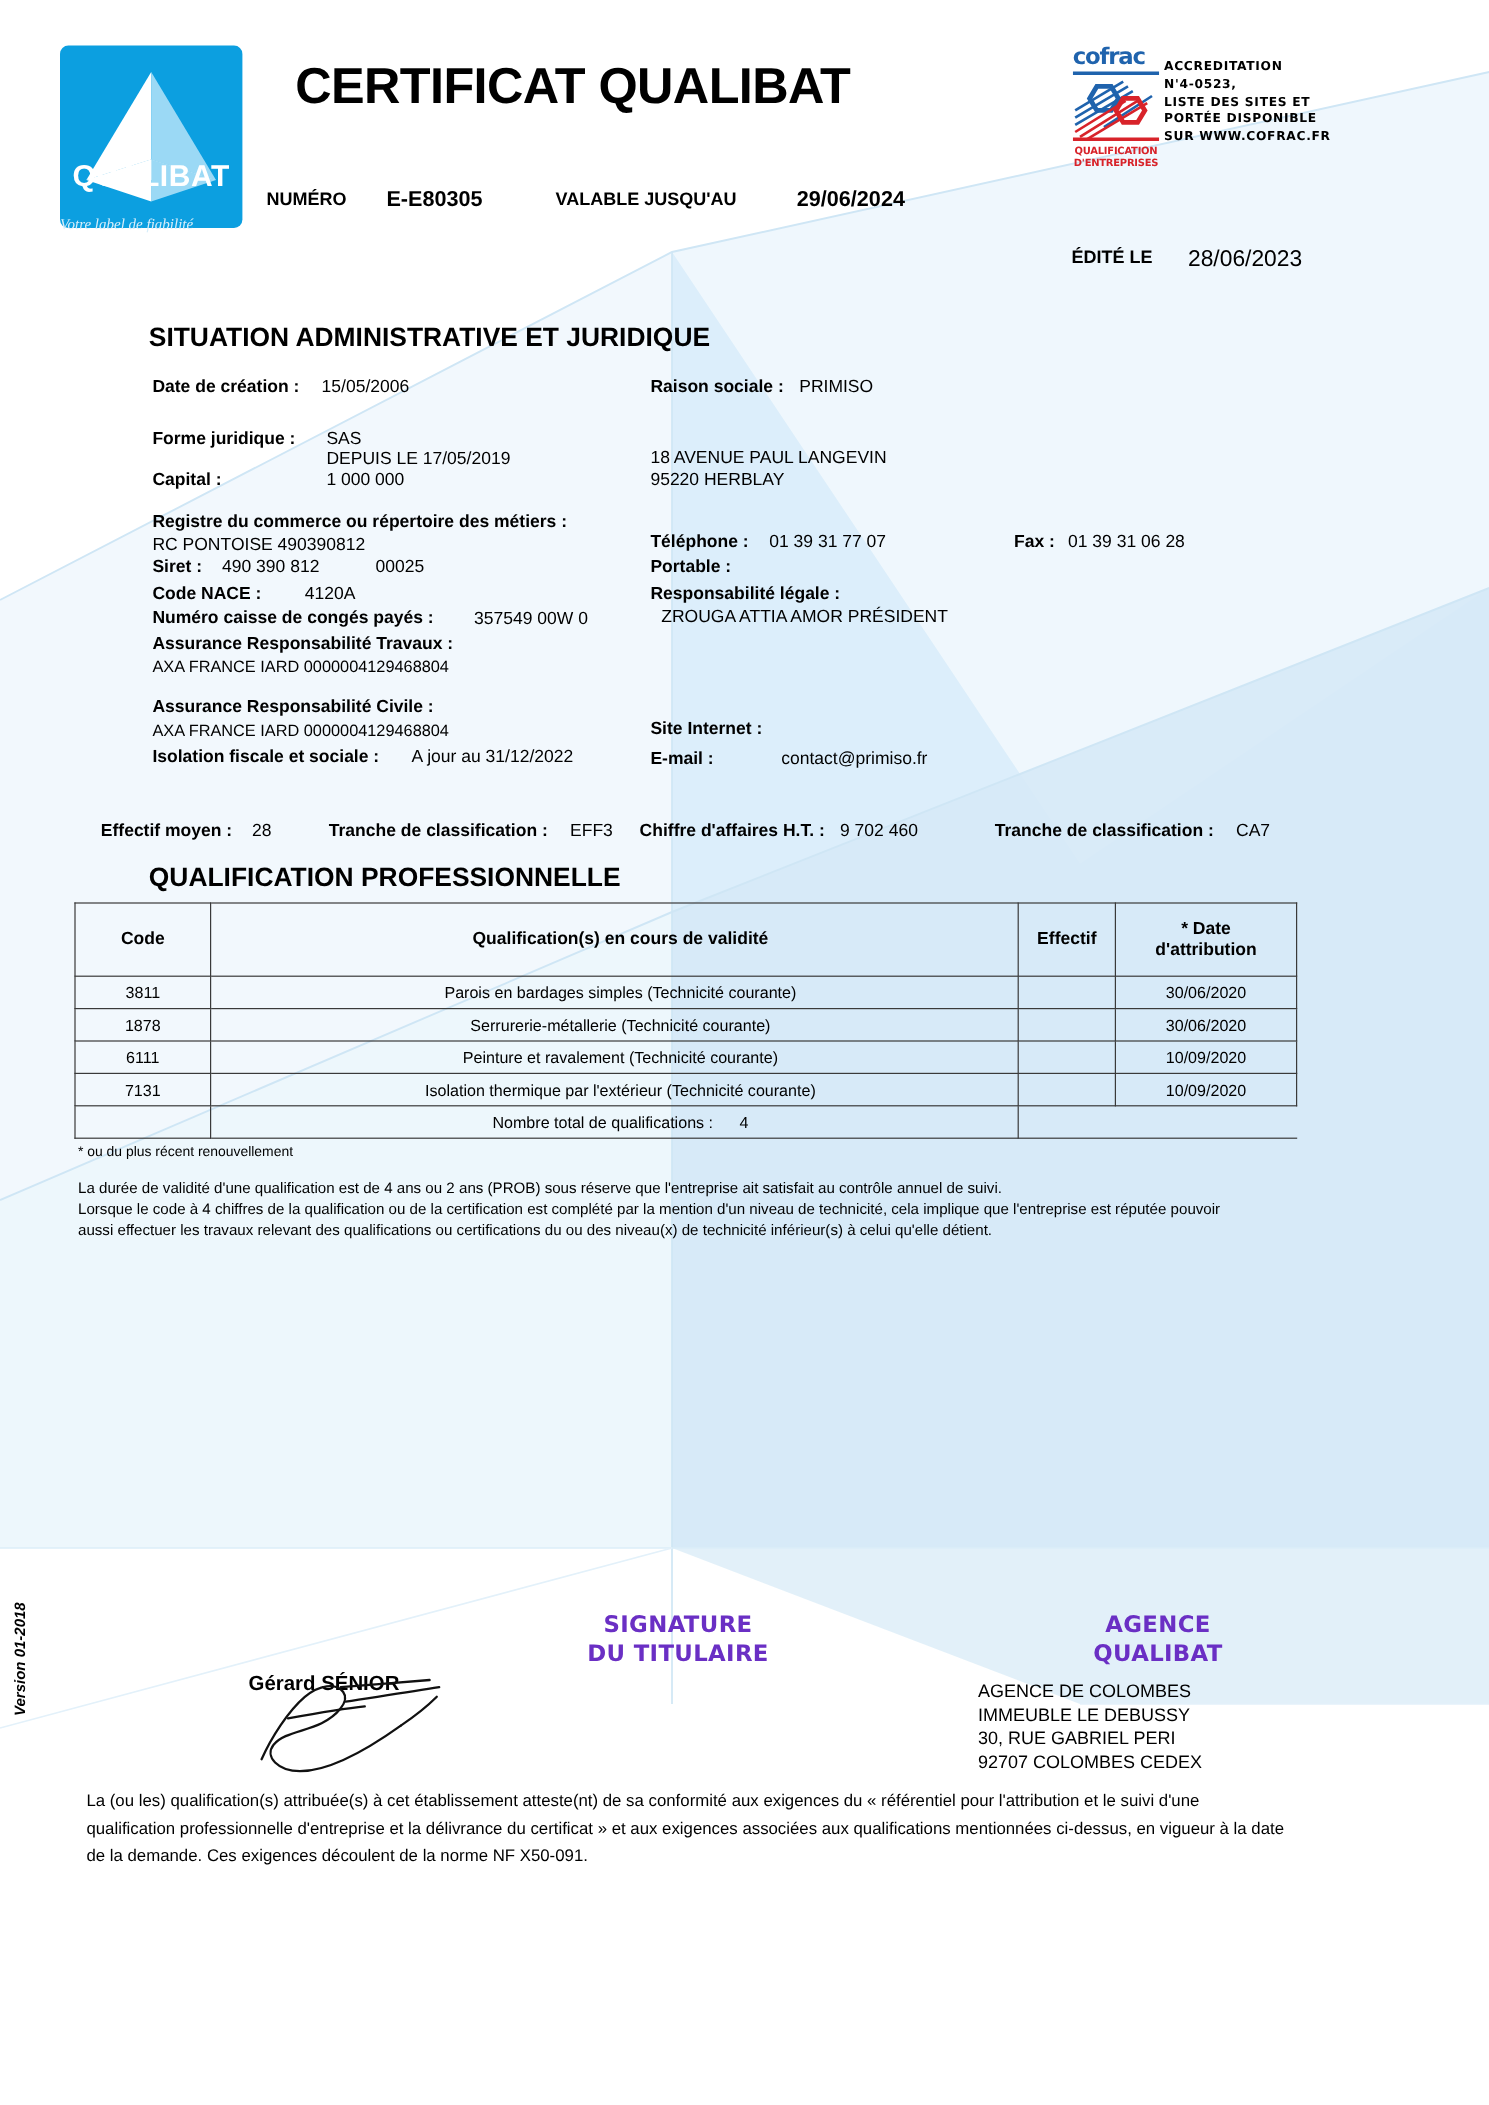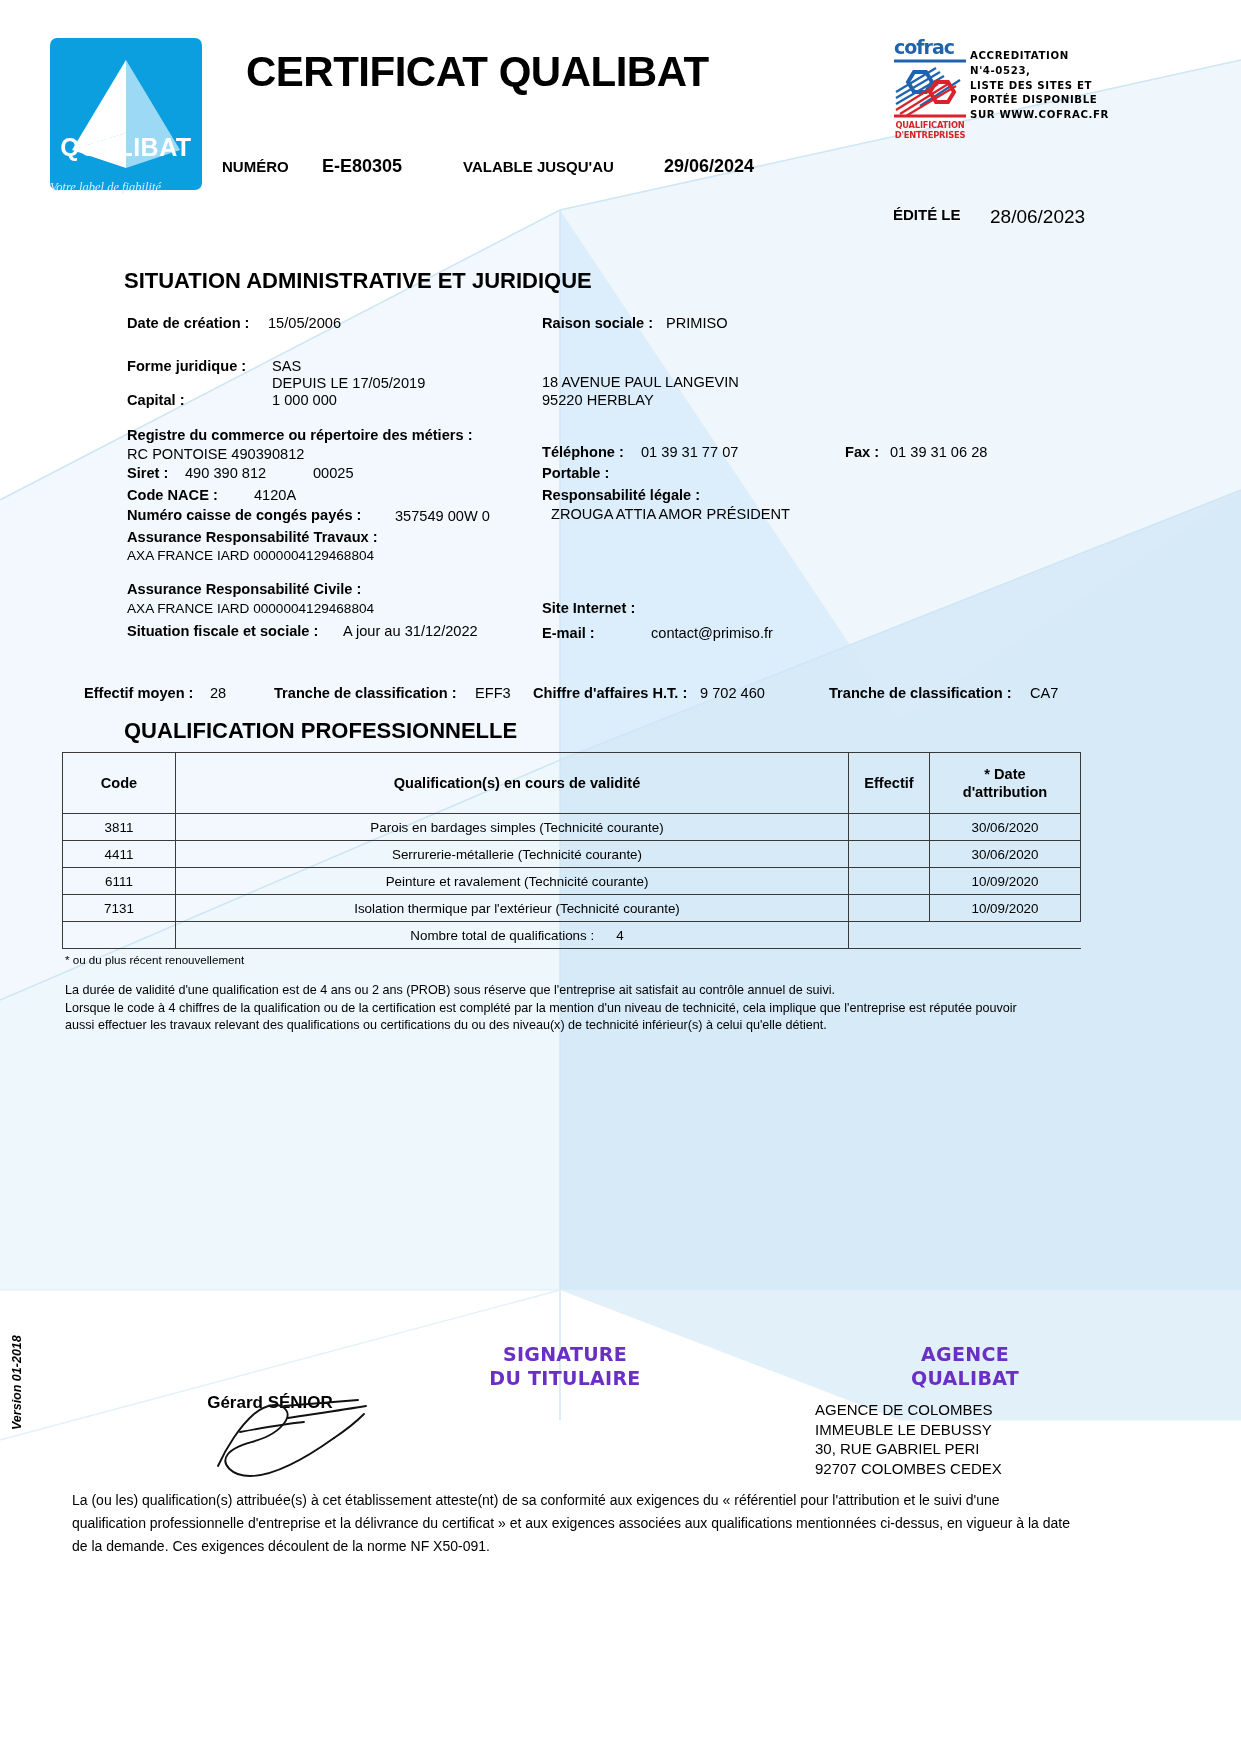--- a/index.html
+++ b/index.html
@@ -302,21 +302,21 @@
 
     <div class="abs lbl" style="left:127px;top:507px">Numéro caisse de congés payés :</div>
     <div class="abs val" style="left:395px;top:508px">357549 00W 0</div>
 
     <div class="abs lbl" style="left:127px;top:529px">Assurance Responsabilité Travaux :</div>
     <div class="abs val-small" style="left:127px;top:548px">AXA FRANCE IARD 0000004129468804</div>
 
     <div class="abs lbl" style="left:127px;top:581px">Assurance Responsabilité Civile :</div>
     <div class="abs val-small" style="left:127px;top:601px">AXA FRANCE IARD 0000004129468804</div>
 
-    <div class="abs lbl" style="left:127px;top:623px">Situation fiscale et sociale :</div>
+    <div class="abs lbl" style="left:127px;top:623px">Isolation fiscale et sociale :</div>
     <div class="abs val" style="left:343px;top:623px">A  jour au 31/12/2022</div>
 
     <div class="abs lbl" style="left:542px;top:315px">Raison sociale :</div>
     <div class="abs val" style="left:666px;top:315px">PRIMISO</div>
 
     <div class="abs val" style="left:542px;top:374px">18 AVENUE PAUL LANGEVIN</div>
     <div class="abs val" style="left:542px;top:392px">95220 HERBLAY</div>
 
     <div class="abs lbl" style="left:542px;top:444px">Téléphone :</div>
     <div class="abs val" style="left:641px;top:444px">01 39 31 77 07</div>
@@ -361,21 +361,21 @@
         </tr>
       </thead>
       <tbody id="qual-body">
           <tr>
             <td class="c-code">3811</td>
             <td class="c-qual">Parois en bardages simples (Technicité courante)</td>
             <td class="c-eff"></td>
             <td class="c-date">30/06/2020</td>
           </tr>
           <tr>
-            <td class="c-code">4411</td>
+            <td class="c-code">1878</td>
             <td class="c-qual">Serrurerie-métallerie (Technicité courante)</td>
             <td class="c-eff"></td>
             <td class="c-date">30/06/2020</td>
           </tr>
           <tr>
             <td class="c-code">6111</td>
             <td class="c-qual">Peinture et ravalement (Technicité courante)</td>
             <td class="c-eff"></td>
             <td class="c-date">10/09/2020</td>
           </tr>

